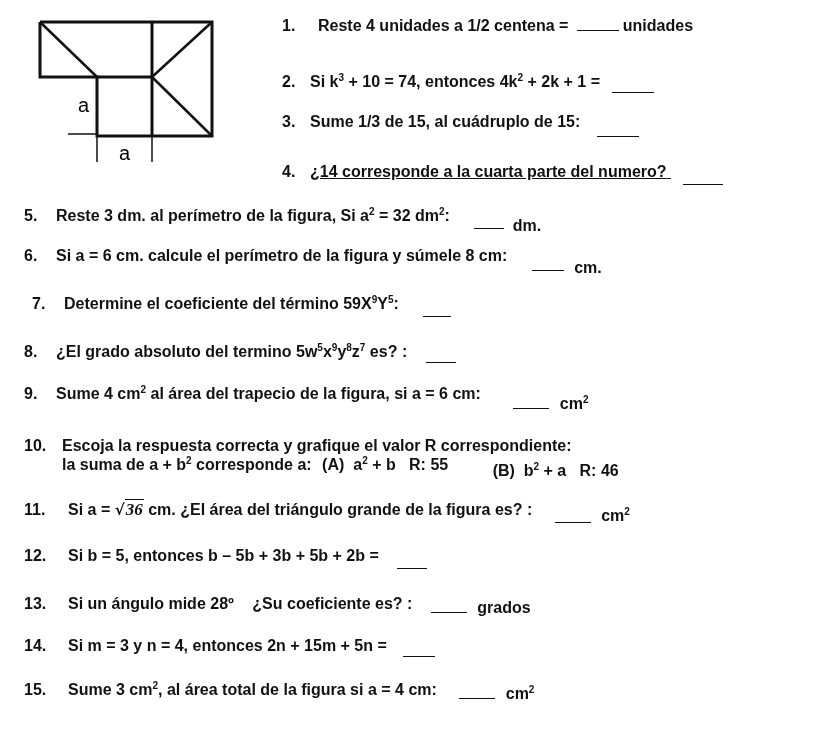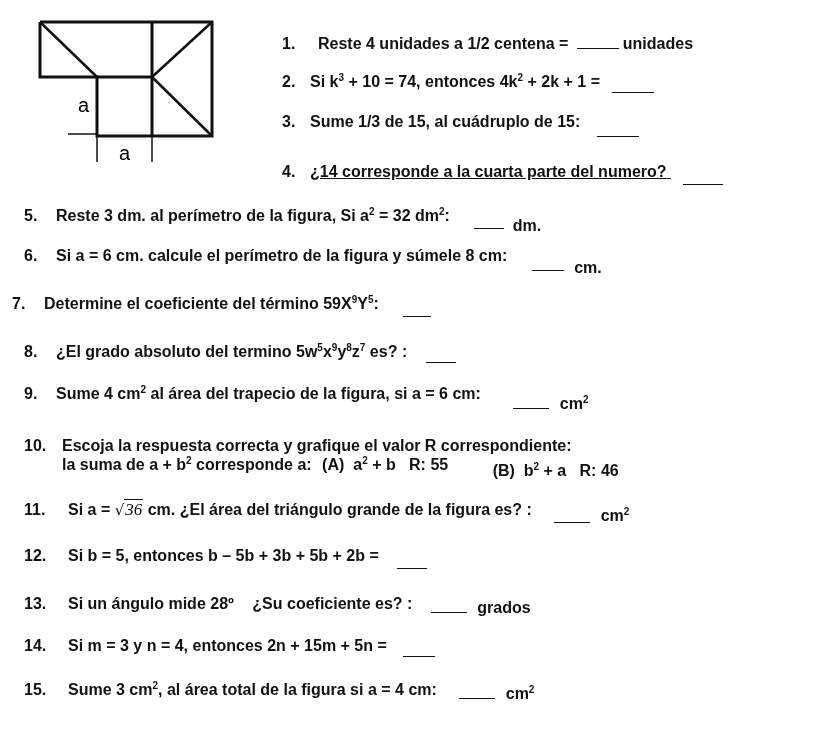--- a/index.html
+++ b/index.html
@@ -7,21 +7,21 @@
     width:829px; height:742px; background:#ffffff; position:relative; overflow:hidden;
     font-family:"Liberation Sans", sans-serif; color:#111;
   }
   .figure { position:absolute; left:0; top:0; width:260px; height:180px; }
   .q {
     position:absolute; font-size:16px; font-weight:bold; white-space:nowrap; line-height:20px;
   }
   .num { display:inline-block; }
   .blank { display:inline-block; border-bottom:1.5px solid #111; height:14px; vertical-align:baseline; }
   sup { font-size:10px; vertical-align:6px; line-height:0; }
-  .sqrt { display:inline-block; position:relative; font-family:"Liberation Serif", serif; font-weight:normal; font-style:italic; font-size:17px; }
+  .sqrt { display:inline-block; position:relative; font-family:"Liberation Serif", serif; font-weight:bold; font-style:italic; font-size:17px; }
   .sqrt .over { border-top:1.3px solid #111; padding:0 1px; }
   .sqrt .rad { font-style:normal; font-family:"DejaVu Sans", sans-serif; font-size:15px; }
 </style>
 </head>
 <body>
 
 <svg class="figure" viewBox="0 0 260 180" width="260" height="180">
   <g stroke="#111" fill="none">
 
     <polyline points="40,22 212,22 212,136 97,136 97,77 40,77 40,22" stroke-width="3"></polyline>
@@ -33,21 +33,21 @@
     <line x1="152" y1="77" x2="212" y2="136" stroke-width="2.5"></line>
 
     <line x1="68" y1="134" x2="97" y2="134" stroke-width="1.5"></line>
     <line x1="97" y1="136" x2="97" y2="162" stroke-width="1.5"></line>
     <line x1="152" y1="136" x2="152" y2="162" stroke-width="1.5"></line>
   </g>
   <text x="78" y="112" font-size="20" font-family="Liberation Sans, sans-serif">a</text>
   <text x="119" y="160" font-size="20" font-family="Liberation Sans, sans-serif">a</text>
 </svg>
 
-<div class="q" style="left:282px; top:34px;">
+<div class="q" style="left:282px; top:16px;">
   <span class="num" style="width:36px">1.</span><span>Reste 4 unidades a 1/2 centena  =</span>
   <span class="blank" style="width:42px;margin:0 4px;"></span><span>unidades</span>
 </div>
 
 <div class="q" style="left:282px; top:72px;">
   <span class="num" style="width:28px">2.</span><span>Si k</span><sup>3</sup><span> + 10 = 74, entonces 4k</span><sup>2</sup><span> + 2k + 1  =</span>
   <span class="blank" style="width:42px;margin-left:8px;position:relative;top:6px;"></span>
 </div>
 
 <div class="q" style="left:282px; top:112px;">
@@ -65,21 +65,21 @@
   <span class="blank" style="width:30px;margin-left:20px;position:relative;top:8px;"></span>
   <span style="position:relative;top:10px;margin-left:4px;">dm.</span>
 </div>
 
 <div class="q" style="left:24px; top:246px;">
   <span class="num" style="width:32px">6.</span><span>Si a = 6 cm. calcule el perímetro de la figura y súmele 8 cm:</span>
   <span class="blank" style="width:32px;margin-left:20px;position:relative;top:10px;"></span>
   <span style="position:relative;top:12px;margin-left:6px;">cm.</span>
 </div>
 
-<div class="q" style="left:12px; top:294px;">
+<div class="q" style="left:32px; top:294px;">
   <span class="num" style="width:32px">7.</span><span>Determine el coeficiente del término 59X</span><sup>9</sup><span>Y</span><sup>5</sup><span>:</span>
   <span class="blank" style="width:28px;margin-left:20px;position:relative;top:8px;"></span>
 </div>
 
 <div class="q" style="left:24px; top:342px;">
   <span class="num" style="width:32px">8.</span><span>¿El grado absoluto del termino 5w</span><sup>5</sup><span>x</span><sup>9</sup><span>y</span><sup>8</sup><span>z</span><sup>7</sup><span> es? :</span>
   <span class="blank" style="width:30px;margin-left:14px;position:relative;top:6px;"></span>
 </div>
 
 <div class="q" style="left:24px; top:384px;">

